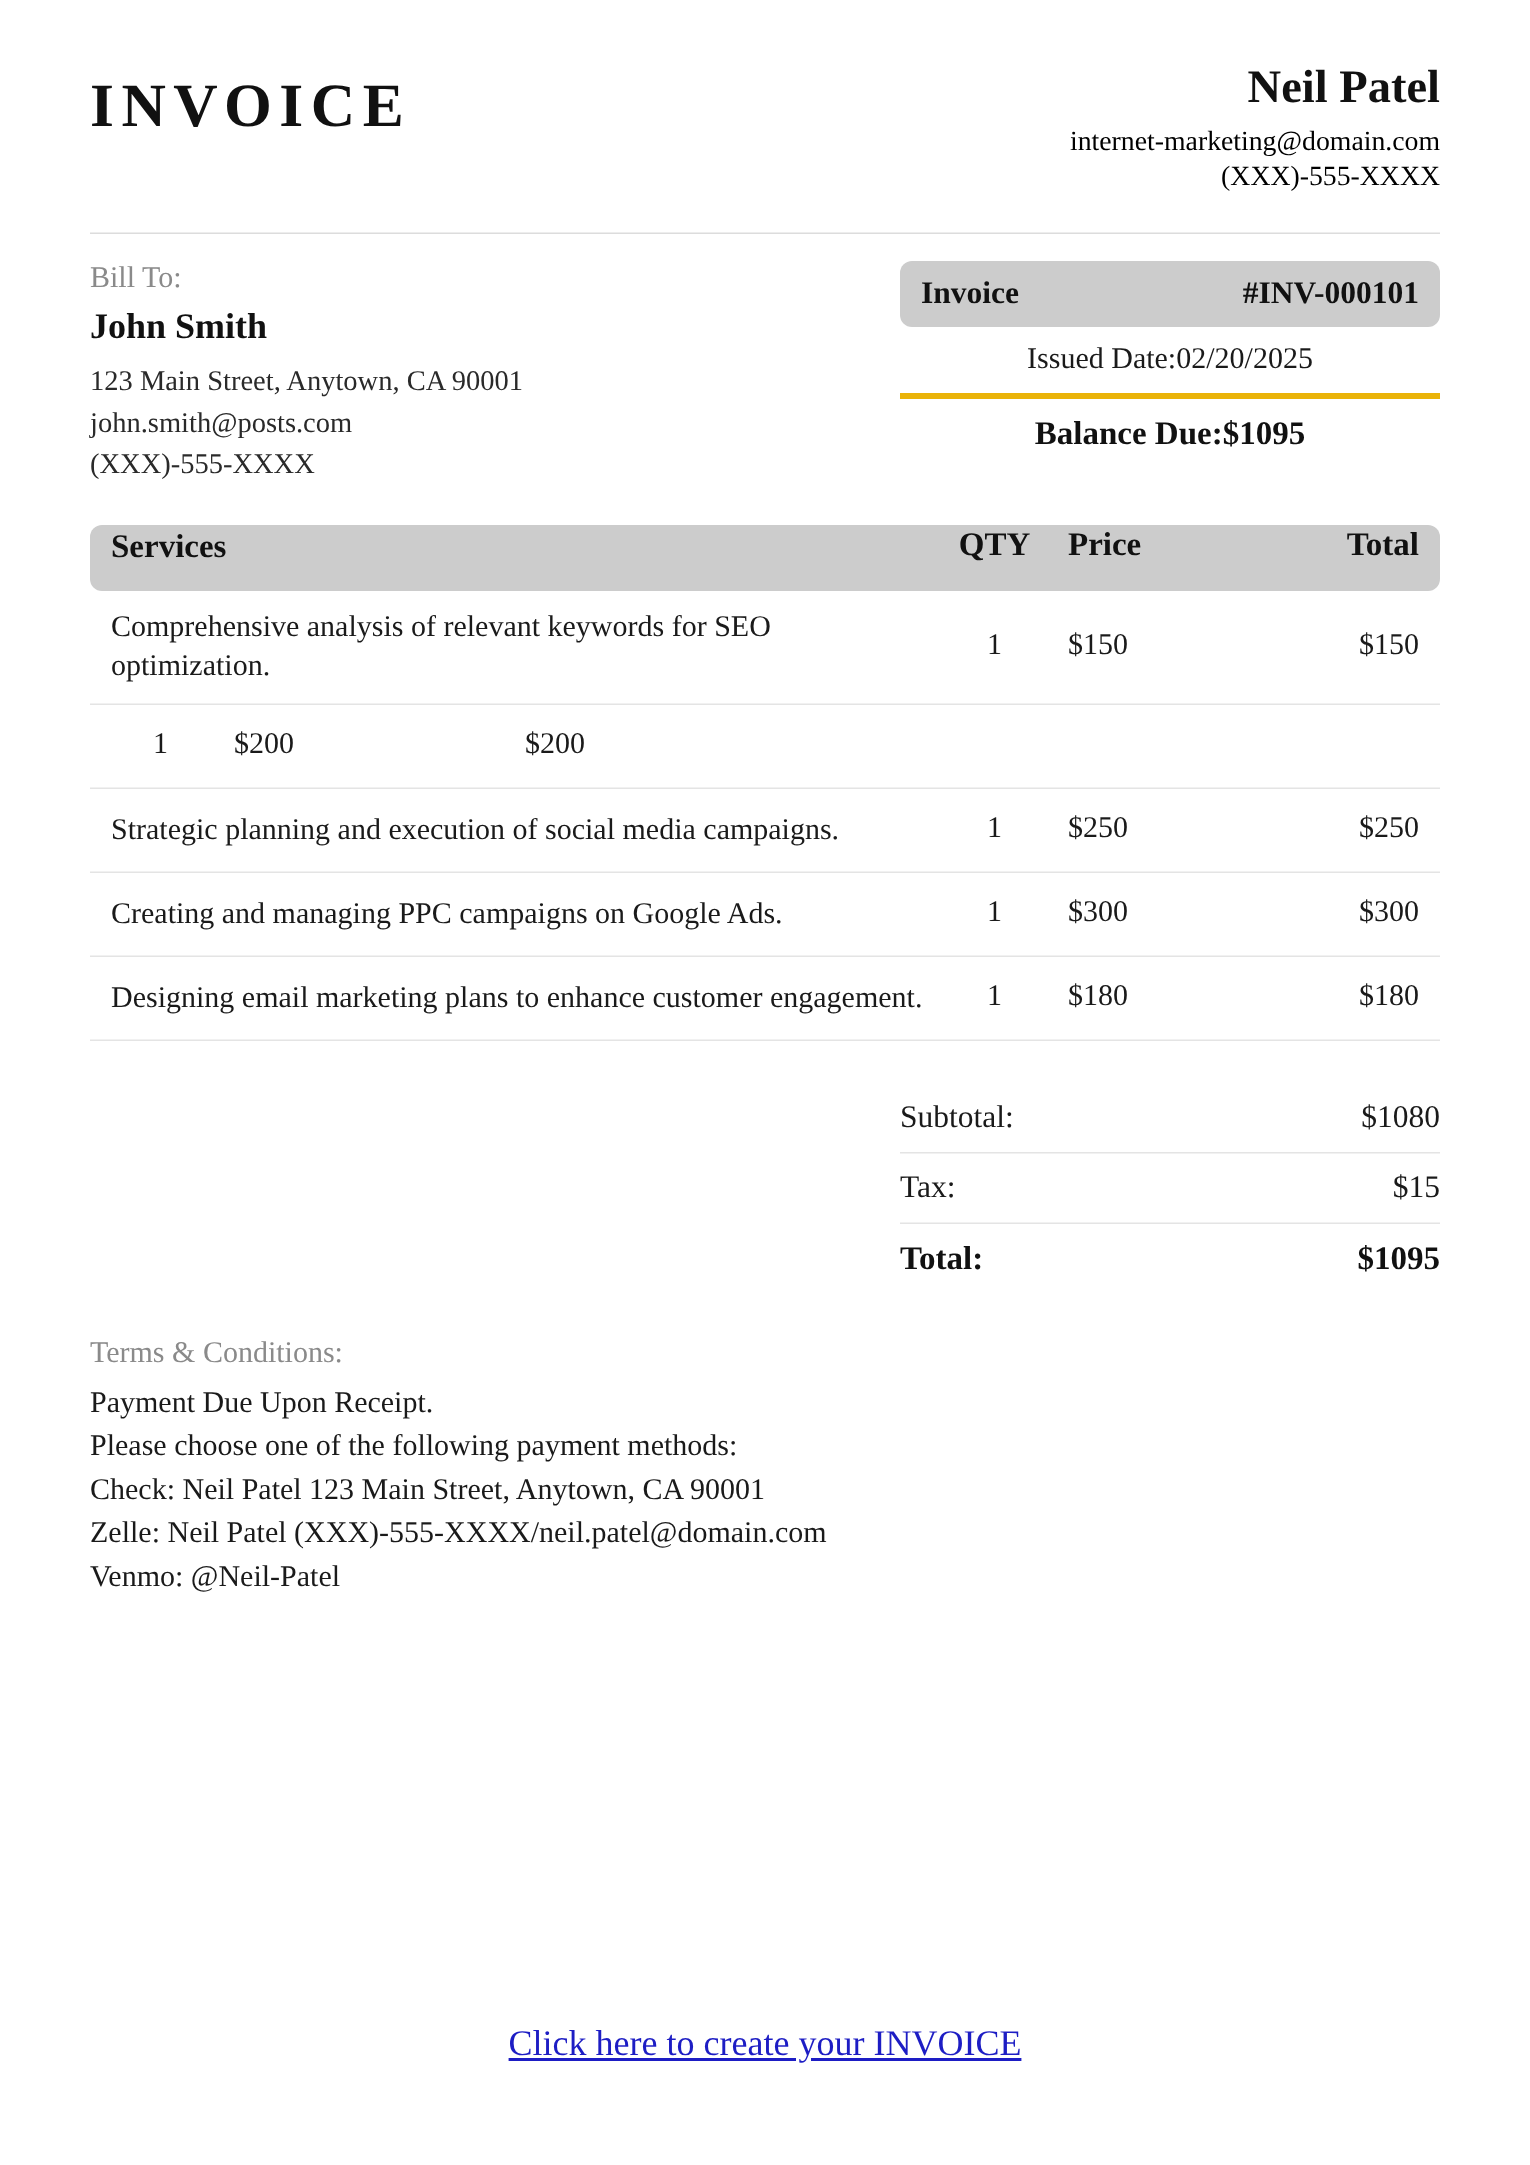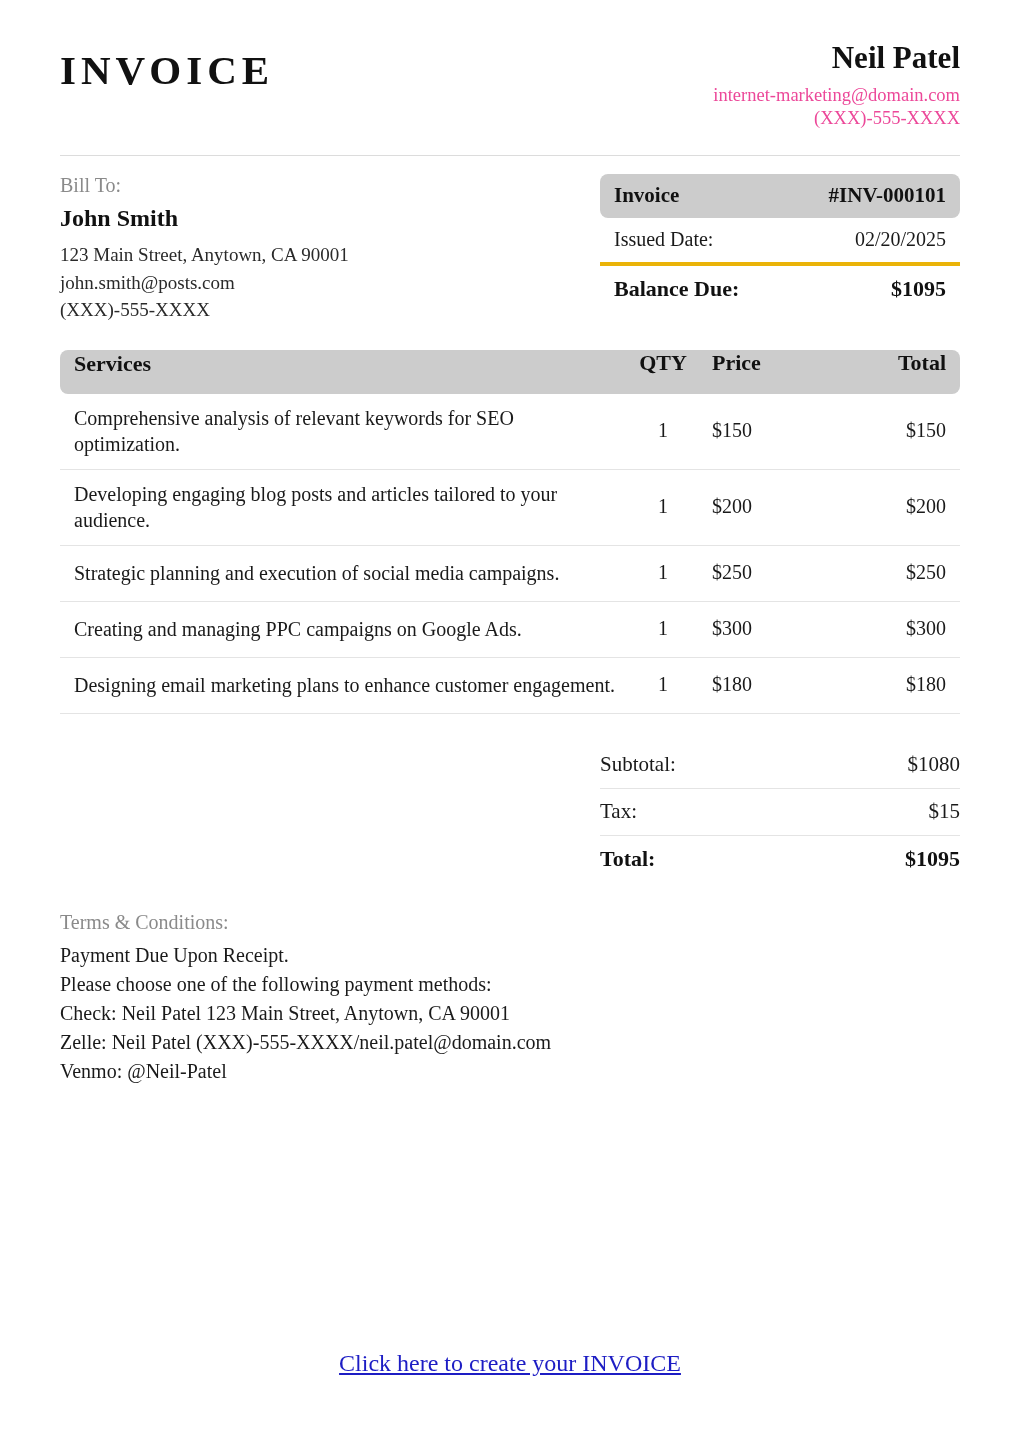--- a/index.html
+++ b/index.html
@@ -44,21 +44,21 @@
     line-height: 1.28;
   }
   .vendor-name {
     font-size: 31px;
     font-weight: bold;
     color: #111111;
     margin-bottom: 6px;
   }
   .vendor-line {
     font-size: 18.5px;
-    color: #ec4899;
+    color: #000000;
   }
 
   .top-divider {
     margin-top: 24px;
     height: 1px;
     background: #dcdcdc;
     width: 100%;
   }
 
   
@@ -101,21 +101,21 @@
     box-sizing: border-box;
   }
   .meta-head-label,
   .meta-head-value {
     font-size: 21px;
     font-weight: bold;
     color: #111111;
   }
   .meta-row {
     display: flex;
-    justify-content: space-between;
+    justify-content: center;
     align-items: center;
     padding: 10px 14px 11px 14px;
     box-sizing: border-box;
     font-size: 20px;
     color: #1a1a1a;
   }
   .meta-row.bordered {
     border-top: 4px solid #eab308;
   }
   .meta-row.bold .meta-label,
@@ -289,21 +289,20 @@
     </div>
 
     <div class="svc-row">
       <div class="c-desc">Comprehensive analysis of relevant keywords for SEO optimization.</div>
       <div class="c-qty">1</div>
       <div class="c-price">$150</div>
       <div class="c-total">$150</div>
     </div>
 
     <div class="svc-row">
-      <div class="c-desc">Developing engaging blog posts and articles tailored to your audience.</div>
       <div class="c-qty">1</div>
       <div class="c-price">$200</div>
       <div class="c-total">$200</div>
     </div>
 
     <div class="svc-row">
       <div class="c-desc">Strategic planning and execution of social media campaigns.</div>
       <div class="c-qty">1</div>
       <div class="c-price">$250</div>
       <div class="c-total">$250</div>

